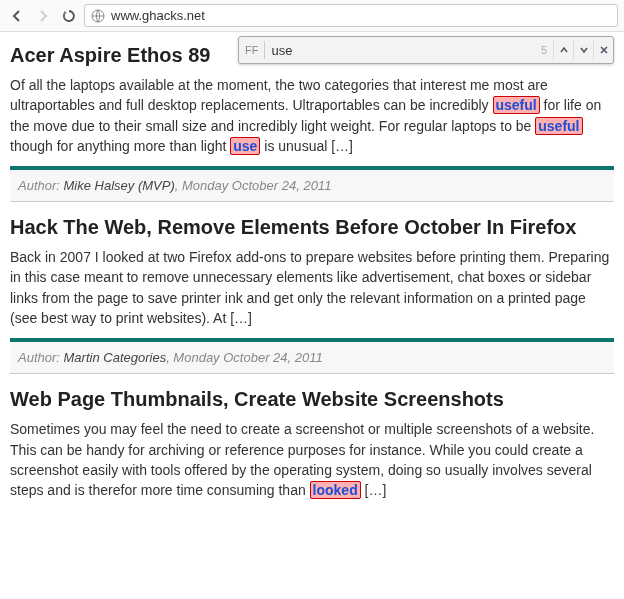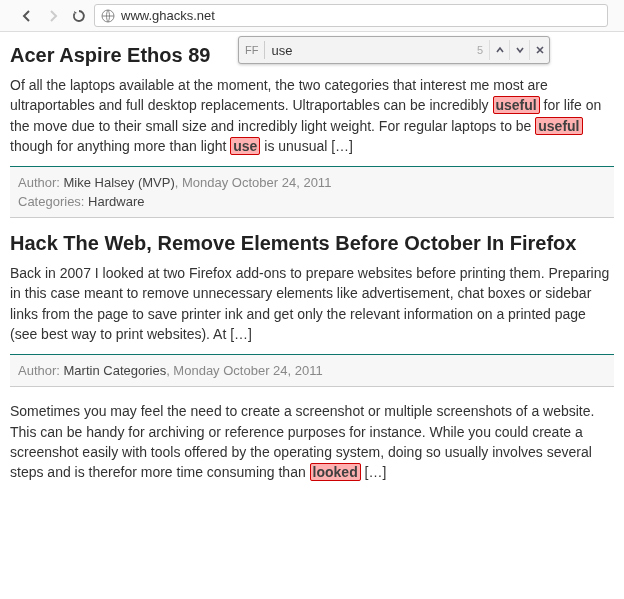--- a/index.html
+++ b/index.html
@@ -1,30 +1,30 @@
 <!DOCTYPE html>
 <html><head>
 <meta charset="utf-8">
 <style>
 * { margin: 0; padding: 0; box-sizing: border-box; }
 body { font-family: Arial, sans-serif; font-size: 14px; color: #333; background: #fff; width: 624px; }
-.browser-bar { display: flex; align-items: center; padding: 4px 16px; gap: 4px; border-bottom: 1px solid #ddd; background: #fafafa; }
+.browser-bar { display: flex; align-items: center; padding: 4px 6px; gap: 4px; border-bottom: 1px solid #ddd; background: #fafafa; }
 .nav-btn { width: 22px; height: 22px; display: flex; align-items: center; justify-content: center; color: #666; cursor: pointer; }
 .nav-btn.disabled { color: #ccc; }
 .url-bar { flex: 1; display: flex; align-items: center; border: 1px solid #ccc; border-radius: 3px; padding: 3px 6px; background: #fff; }
 .globe-icon { width: 14px; height: 14px; margin-right: 6px; }
 .url-text { flex: 1; font-size: 13px; color: #333; outline: none; border: none; }
 .content { padding: 8px 10px 10px 10px; }
 .article-title { font-size: 20px; font-weight: bold; font-family: Verdana, Arial, sans-serif; color: #222; margin: 4px 0 8px 0; }
 .excerpt { font-size: 14px; line-height: 1.45; color: #333; margin-bottom: 10px; }
-.meta-box { border-top: 1px solid #0f766e; border-bottom: 1px solid #ccc; background: #f7f7f7; padding: 6px 8px; margin-bottom: 14px; font-size: 13px; }
+.meta-box { border-top: 4px solid #0f766e; border-bottom: 1px solid #ccc; background: #f7f7f7; padding: 6px 8px; margin-bottom: 14px; font-size: 13px; font-style: italic; }
 .meta-row { padding: 2px 0; color: #888; }
 .meta-value { color: #444; }
-.hl { background: #ffb0b0; color: #404040; border: 1px solid #c00; border-radius: 2px; padding: 0 2px; font-weight: bold; }
-.find-bar { position: absolute; top: 36px; left: 238px; display: flex; align-items: center; background: #f3f3f3; border: 1px solid #aaa; border-radius: 3px; box-shadow: 0 1px 3px rgba(0,0,0,0.2); width: 312px; height: 28px; }
+.hl { background: #ffb0b0; color: #1d4ed8; border: 1px solid #c00; border-radius: 2px; padding: 0 2px; font-weight: bold; }
+.find-bar { position: absolute; top: 36px; left: 238px; display: flex; align-items: center; background: #f3f3f3; border: 1px solid #aaa; border-radius: 3px; box-shadow: 0 1px 3px rgba(0,0,0,0.2); width: 376px; height: 28px; }
 .find-prefix { font-size: 11px; color: #888; padding: 0 6px; border-right: 1px solid #ccc; height: 18px; display: flex; align-items: center; }
 .find-input { border: none; outline: none; background: transparent; font-size: 13px; padding: 0 6px; flex: 1; color: #333; }
 .find-count { font-size: 11px; color: #aaa; padding: 0 6px; }
 .find-btn { width: 20px; height: 20px; display: flex; align-items: center; justify-content: center; color: #666; cursor: pointer; border-left: 1px solid #ddd; }
 svg { display: block; }
 </style>
 </head>
 <body>
 
 <div class="browser-bar">
@@ -75,26 +75,26 @@
 </div>
 
 <div class="content">
 
   <h2 class="article-title">Acer Aspire Ethos 89</h2>
   <p class="excerpt">
     <span>Of all the laptops available at the moment, the two categories that interest me most are ultraportables and full desktop replacements.  Ultraportables can be incredibly </span><span class="hl">useful</span><span> for life on the move due to their small size and incredibly light weight.  For regular laptops to be </span><span class="hl">useful</span><span> though for anything more than light </span><span class="hl">use</span><span> is unusual […]</span>
   </p>
   <div class="meta-box">
     <div class="meta-row"><span>Author: </span><span class="meta-value">Mike Halsey (MVP)</span><span>, Monday October 24, 2011</span></div>
-    <div class="meta-row"><span>Categories: </span><span class="meta-value">Hardware</span></div>
   </div>
 
   <h2 class="article-title">Hack The Web, Remove Elements Before October In Firefox</h2>
   <p class="excerpt">Back in 2007 I looked at two Firefox add-ons to prepare websites before printing them. Preparing in this case meant to remove unnecessary elements like advertisement, chat boxes or sidebar links from the page to save printer ink and get only the relevant information on a printed page (see best way to print websites). At […]</p>
   <div class="meta-box">
     <div class="meta-row"><span>Author: </span><span class="meta-value">Martin Categories</span><span>, Monday October 24, 2011</span></div>
   </div>
 
+  <h2 class="article-title">Web Page Thumbnails, Create Website Screenshots</h2>
   <p class="excerpt">
     <span>Sometimes you may feel the need to create a screenshot or multiple screenshots of a website. This can be handy for archiving or reference purposes for instance. While you could create a screenshot easily with tools offered by the operating system, doing so usually involves several steps and is therefor more time consuming than </span><span class="hl">looked</span><span> […]</span>
   </p>
 
 </div>
 
 </body></html>

